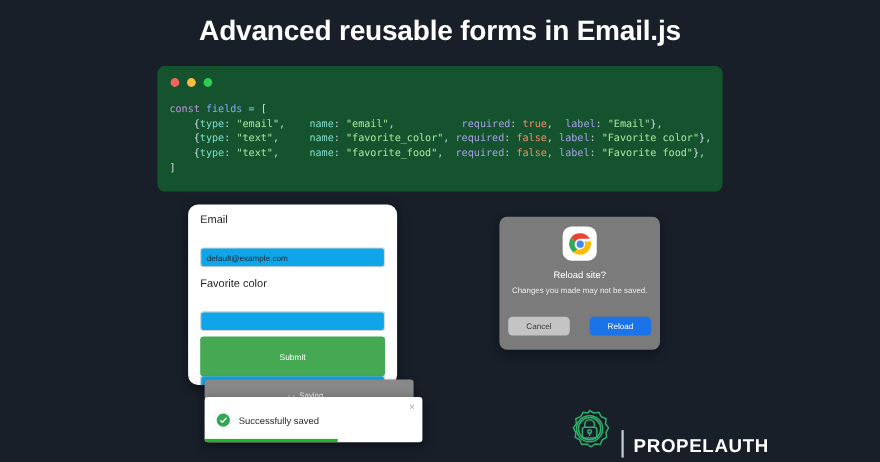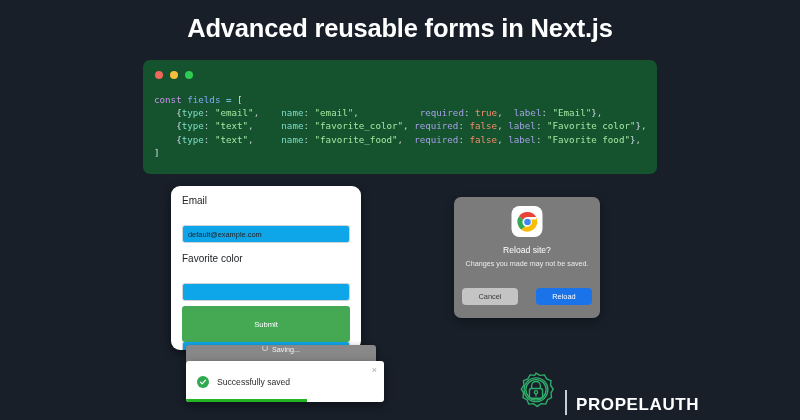--- a/index.html
+++ b/index.html
@@ -95,21 +95,21 @@
     font-family: "Liberation Sans", sans-serif;
     cursor: pointer;
   }
 
   
   .saving-bar {
     position: absolute; left: 186px; top: 345px;
     width: 190px; height: 19px;
     background: #888888;
     border-radius: 3px;
-    display: flex; align-items: flex-start; justify-content: center;
+    display: flex; align-items: flex-end; justify-content: center;
     gap: 4px;
     box-shadow: 0 2px 6px rgba(0,0,0,.4);
   }
   .spinner {
     width: 6px; height: 6px;
     border: 1px solid rgba(255,255,255,.55);
     border-top-color: transparent;
     border-radius: 50%;
   }
   .saving-text { color: #f2f2f2; font-size: 7.2px; }
@@ -192,21 +192,21 @@
   .logo-divider { width: 2px; height: 25px; background: #c5cdd6; }
   .logo-text {
     color: #ffffff; font-size: 17px; font-weight: bold; letter-spacing: 0.6px;
   }
 </style>
 </head>
 <body>
 
 <div class="stage">
 
-  <div class="title">Advanced reusable forms in Next.js</div>
+  <div class="title">Advanced reusable forms in Email.js</div>
 
   <div class="code-panel">
     <div class="dots">
       <span class="dot r"></span>
       <span class="dot y"></span>
       <span class="dot g"></span>
     </div>
     <div class="code"><span class="kw">const</span> <span class="var">fields</span> <span class="op">=</span> <span class="brc">[</span>
 <span class="punc">    </span><span class="brc">{</span><span class="key">type</span><span class="punc">: </span><span class="str">"email"</span><span class="punc">,    </span><span class="key">name</span><span class="punc">: </span><span class="str">"email"</span><span class="punc">,           </span><span class="key2">required</span><span class="punc">: </span><span class="bool">true</span><span class="punc">,  </span><span class="key2">label</span><span class="punc">: </span><span class="str">"Email"</span><span class="brc">}</span><span class="punc">,</span>
 <span class="punc">    </span><span class="brc">{</span><span class="key">type</span><span class="punc">: </span><span class="str">"text"</span><span class="punc">,     </span><span class="key">name</span><span class="punc">: </span><span class="str">"favorite_color"</span><span class="punc">, </span><span class="key2">required</span><span class="punc">: </span><span class="bool">false</span><span class="punc">, </span><span class="key2">label</span><span class="punc">: </span><span class="str">"Favorite color"</span><span class="brc">}</span><span class="punc">,</span>

